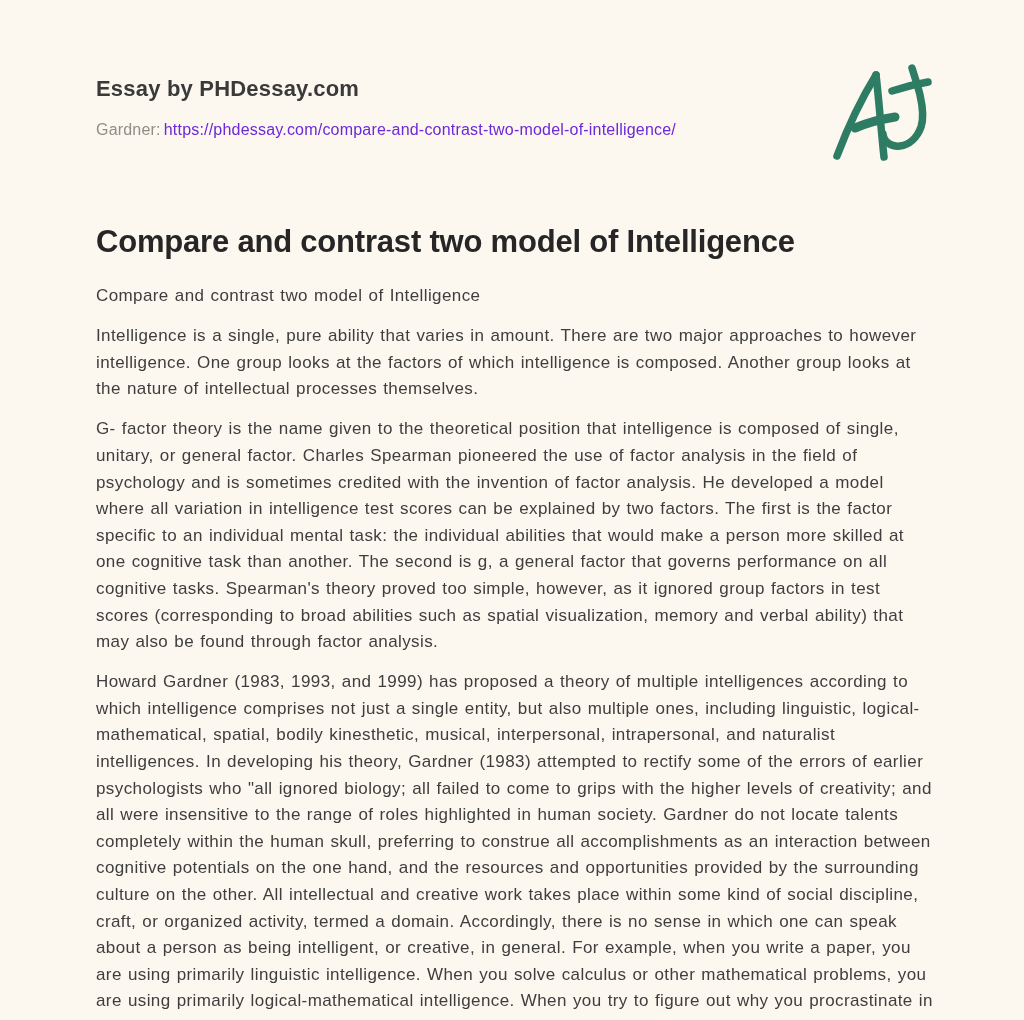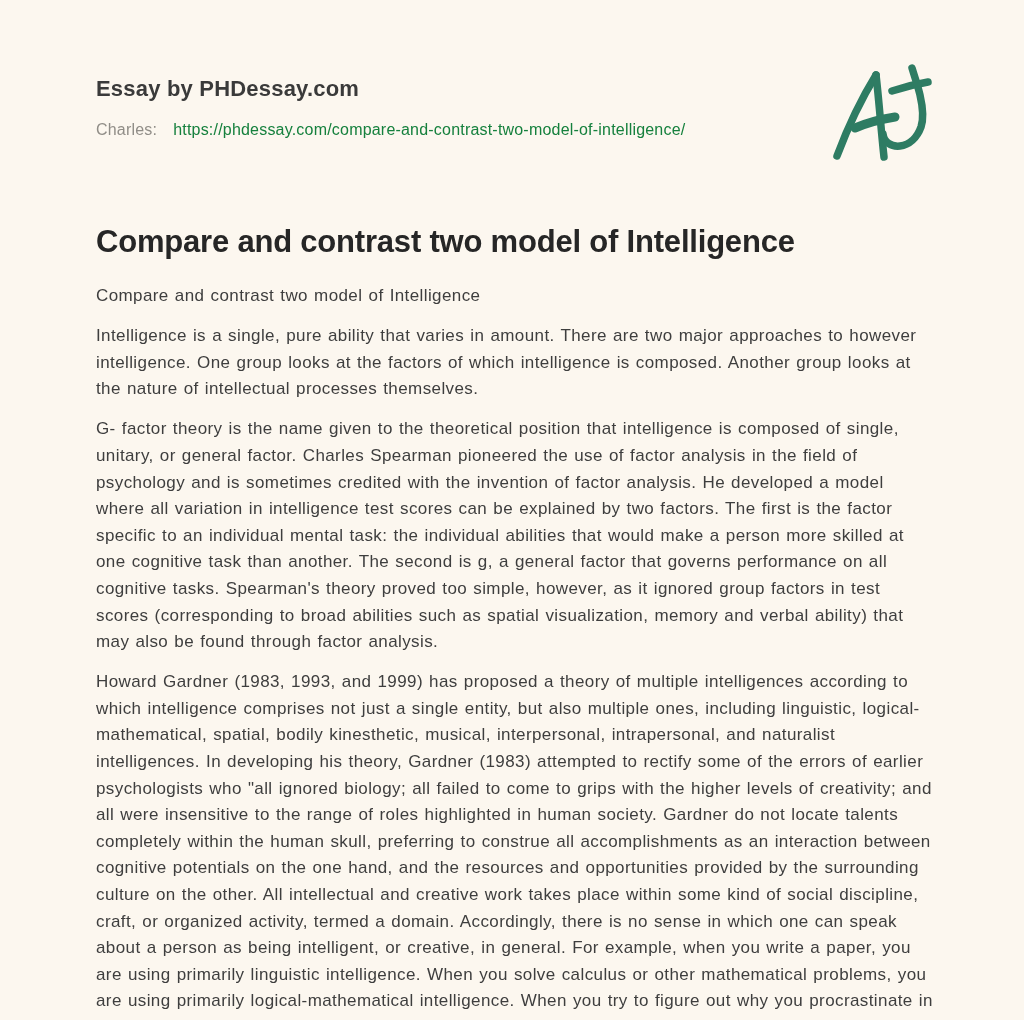--- a/index.html
+++ b/index.html
@@ -27,23 +27,23 @@
   }
   .source-row {
     position: absolute;
     left: 96px;
     top: 121px;
     font-size: 16px;
     color: #908D87;
     letter-spacing: 0.2px;
   }
   .source-row a {
-    color: #15803d;
+    color: #6d28d9;
     text-decoration: none;
-    margin-left: 16px;
+    margin-left: 3px;
   }
   .logo {
     position: absolute;
     left: 828px;
     top: 60px;
     width: 110px;
     height: 105px;
   }
   .doc-title {
     position: absolute;
@@ -72,21 +72,21 @@
   }
 </style>
 </head>
 <body>
 
 <div class="page">
 
   <div class="header-title">Essay by PHDessay.com</div>
 
   <div class="source-row">
-    <span>Charles:</span><a href="#">https://phdessay.com/compare-and-contrast-two-model-of-intelligence/</a>
+    <span>Gardner:</span><a href="#">https://phdessay.com/compare-and-contrast-two-model-of-intelligence/</a>
   </div>
 
   <svg class="logo" viewBox="0 0 110 105" fill="none" stroke="#2E7C63" stroke-width="7.5" stroke-linecap="round">
 
     <path d="M9,96 C21,64 35,36 48,15"></path>
 
     <path d="M48,15 C51,40 53,70 56,97"></path>
 
     <path d="M27,68 C41,62 54,59 67,57" stroke-width="9"></path>
 

